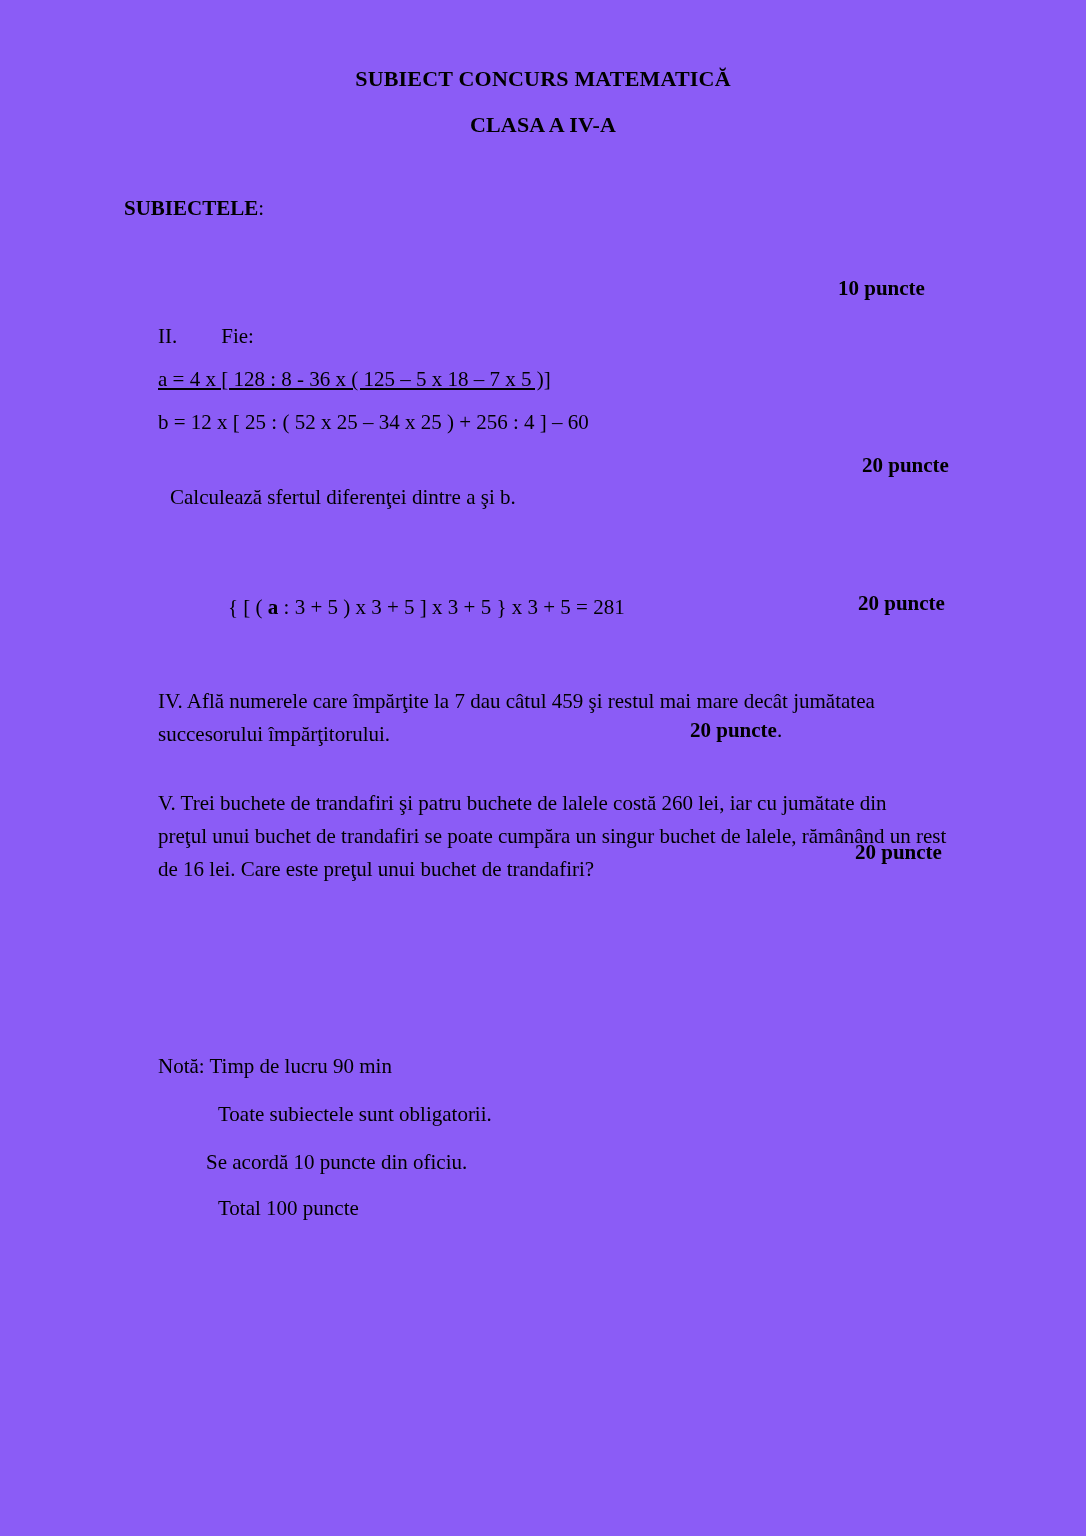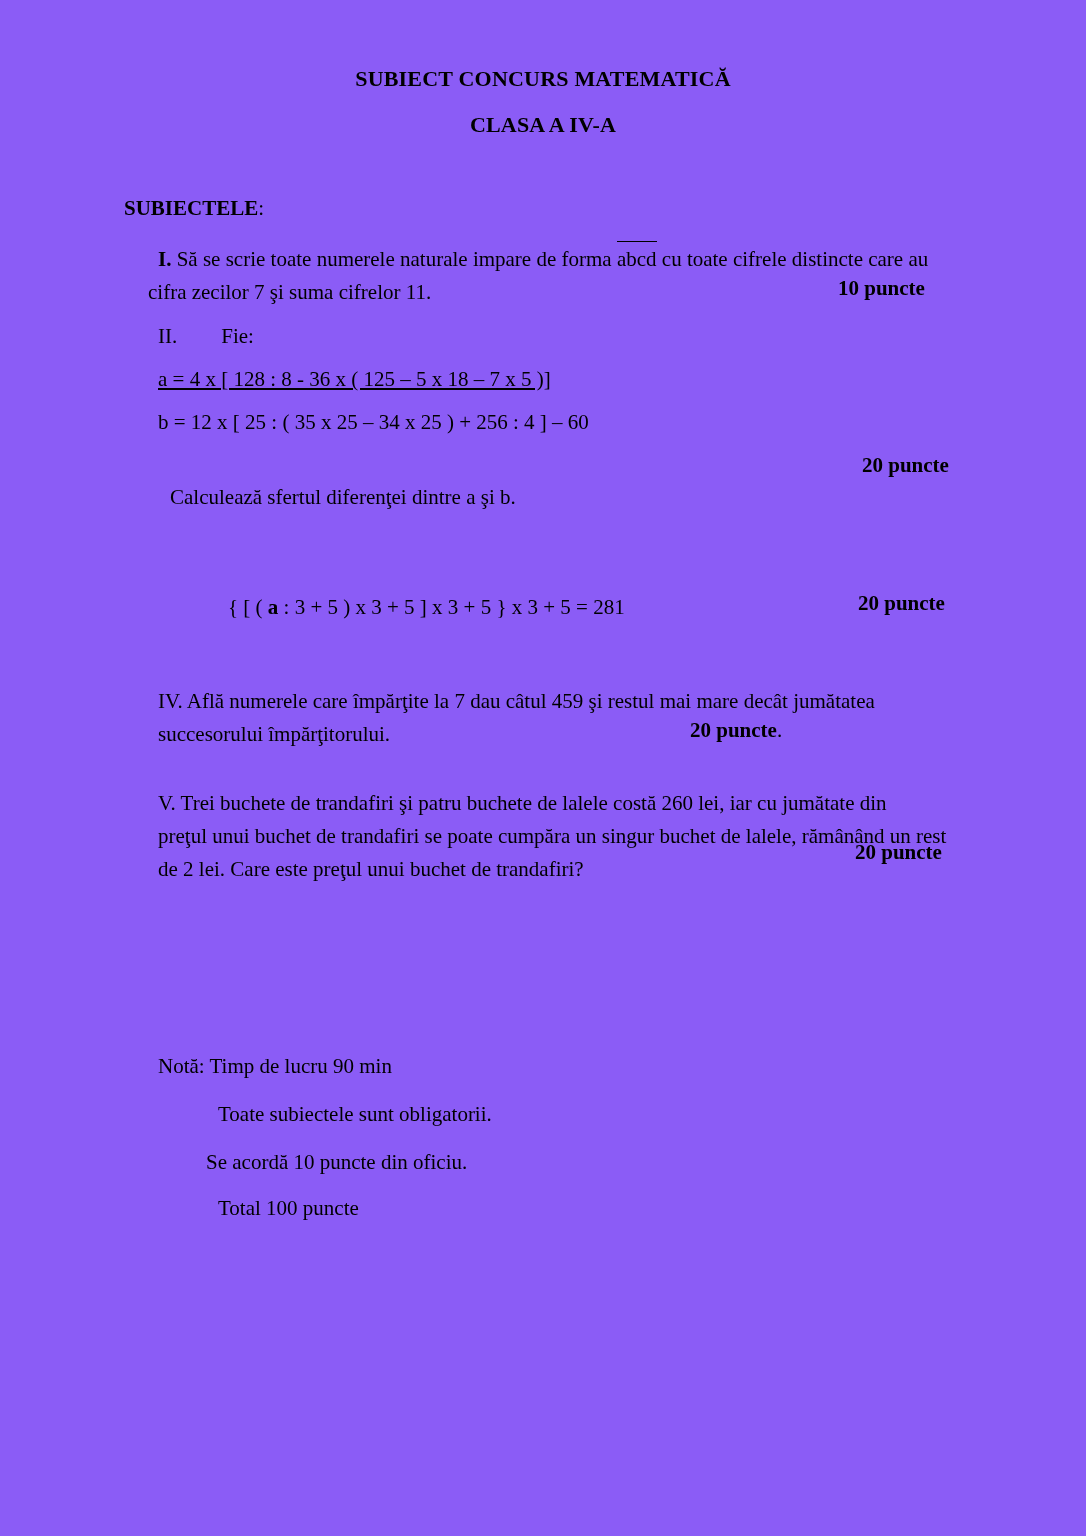--- a/index.html
+++ b/index.html
@@ -82,35 +82,29 @@
 <div class="page">
 
   <div class="doc-title" id="title-main">SUBIECT CONCURS MATEMATICĂ</div>
 
   <div class="doc-title" id="title-sub">CLASA A IV-A</div>
 
   <div class="section-label">
     <b>SUBIECTELE</b><span>:</span>
   </div>
 
-  <div class="block" style="left:158px; top:243px; width:828px;">
-    <div style="text-align:justify;">
-      <span class="bold">I.</span><span> Să se scrie toate numerele naturale impare de forma </span><span class="overbar">abcd</span><span> cu toate cifrele distincte care au</span>
-    </div>
-    <div style="margin-left:-10px;">cifra zecilor 7 şi suma cifrelor 11.</div>
-  </div>
   <div class="points" style="left:838px; top:276px;">10 puncte</div>
 
   <div class="block" style="left:158px; top:320px;">
     <span>II.</span><span style="display:inline-block;width:44px;"></span><span>Fie:</span>
   </div>
 
   <div class="block nowrap" style="left:158px; top:363px;text-decoration:underline;">a  = 4 x [ 128 : 8 - 36 x ( 125 – 5 x 18 – 7 x 5 )]</div>
 
-  <div class="block nowrap" style="left:158px; top:406px;">b = 12 x [ 25 : ( 35 x 25 – 34 x 25 ) + 256 : 4 ] – 60</div>
+  <div class="block nowrap" style="left:158px; top:406px;">b = 12 x [ 25 : ( 52 x 25 – 34 x 25 ) + 256 : 4 ] – 60</div>
 
   <div class="block" style="left:170px; top:453px;margin-top:28px;">Calculează sfertul diferenţei dintre a şi b.</div>
   <div class="points" style="left:862px; top:453px;">20 puncte</div>
 
 
 
   <div class="block nowrap" style="left:228px; top:591px;">
     <span>{ [ ( </span><span class="bold">a</span><span> : 3 + 5 ) x 3 + 5 ] x 3 + 5 } x 3 + 5 = 281</span>
   </div>
   <div class="points" style="left:858px; top:591px;">20 puncte</div>
@@ -123,21 +117,21 @@
   </div>
   <div class="points" style="left:690px; top:718px;">
     <span>20 puncte</span><span class="tail">.</span>
   </div>
 
   <div class="block" style="left:158px; top:787px; width:828px;">
     <div style="text-align:justify;">
       <span>V.</span><span>  Trei buchete de trandafiri şi patru buchete de lalele costă 260 lei, iar cu jumătate din</span>
     </div>
     <div style="text-align:justify; white-space:nowrap;">preţul unui buchet de trandafiri se poate cumpăra un singur buchet de lalele, rămânând un rest</div>
-    <div>de 2 lei. Care este preţul unui buchet de trandafiri?</div>
+    <div>de 16 lei. Care este preţul unui buchet de trandafiri?</div>
   </div>
   <div class="points" style="left:855px; top:840px;">20 puncte</div>
 
   <div class="block" style="left:158px; top:1050px;">Notă: Timp de lucru 90 min</div>
 
   <div class="block" style="left:218px; top:1098px;">Toate subiectele sunt obligatorii.</div>
 
   <div class="block" style="left:206px; top:1146px;">Se acordă 10 puncte din oficiu.</div>
 
   <div class="block" style="left:218px; top:1192px;">Total 100 puncte</div>

